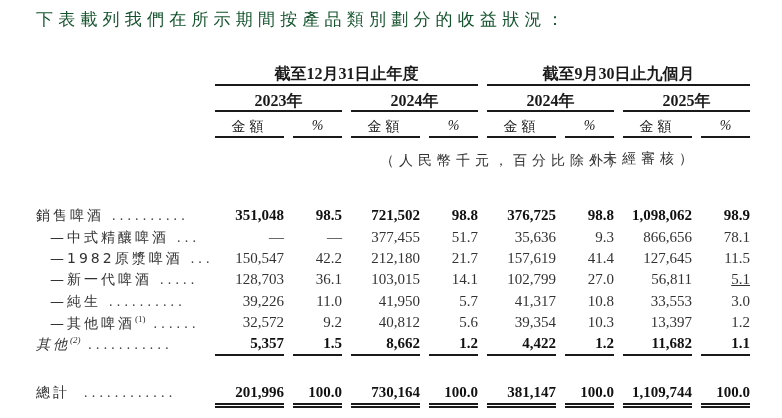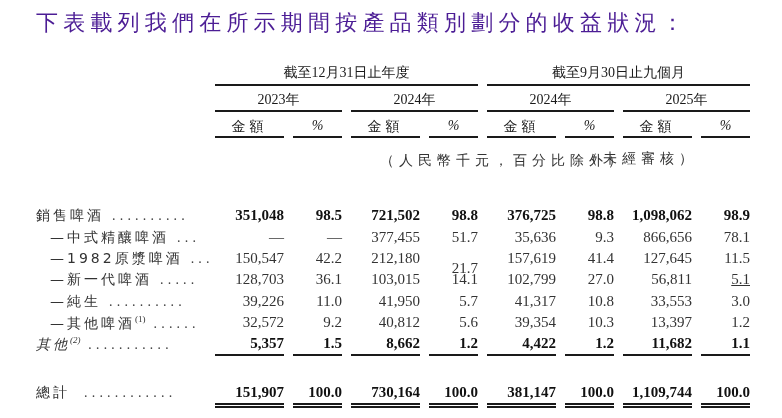--- a/index.html
+++ b/index.html
@@ -1,21 +1,21 @@
 <!DOCTYPE html>
 <html><head>
 <meta charset="utf-8">
 <style>
   html, body { margin:0; padding:0; background:#ffffff; }
   body { width:782px; height:418px; position:relative; overflow:hidden;
          font-family:"Liberation Serif", "DejaVu Serif", serif; color:#1a1a1a; }
   .abs { position:absolute; white-space:nowrap; }
   .cjk { font-family:"DejaVu Sans", "Liberation Sans", sans-serif; }
-  .title { left:36px; top:8px; font-size:22px; letter-spacing:5.2px; color:#4c1d95; }
-  .hdr { font-size:14px; font-weight:normal; text-align:center; }
+  .title { left:36px; top:8px; font-size:17px; letter-spacing:5.2px; color:#14532d; }
+  .hdr { font-size:16px; font-weight:bold; text-align:center; }
   .rule { position:absolute; height:2px; background:#1a1a1a; }
   .dbl { position:absolute; height:5px; border-top:2px solid #1a1a1a; border-bottom:2px solid #1a1a1a; box-sizing:border-box; }
   .sub { font-size:14px; text-align:center; font-family:"DejaVu Sans", sans-serif; letter-spacing:4px; }
   .pct { font-family:"Liberation Serif", serif; font-style:italic; letter-spacing:0; }
   .note { font-size:14px; letter-spacing:5px; font-family:"DejaVu Sans", sans-serif; color:#333; }
   .lbl { font-size:14px; color:#333; letter-spacing:3px; }
   .lbl sup { font-family:"Liberation Serif", serif; font-size:9px; letter-spacing:0; }
   .dots { font-family:"Liberation Serif", serif; letter-spacing:4.2px; color:#444; }
   .num { font-size:15px; text-align:right; color:#333; }
   .bold { font-weight:bold; color:#111; }
@@ -84,21 +84,21 @@
       <div class="abs num" style="left:487px; width:69px; top:229px;">35,636</div>
       <div class="abs num" style="left:565px; width:49px; top:229px;">9.3</div>
       <div class="abs num" style="left:623px; width:69px; top:229px;">866,656</div>
       <div class="abs num" style="left:701px; width:49px; top:229px;">78.1</div>
     </div>
     <div>
       <div class="abs lbl cjk" style="left:50px; top:250px;"><span>—1982原漿啤酒</span><span class="dots" style="margin-left:8px;">...</span></div>
       <div class="abs num" style="left:215px; width:69px; top:250px;">150,547</div>
       <div class="abs num" style="left:293px; width:49px; top:250px;">42.2</div>
       <div class="abs num" style="left:351px; width:69px; top:250px;">212,180</div>
-      <div class="abs num" style="left:429px; width:49px; top:260px;">21.7</div>
+      <div class="abs num" style="left:429px; width:49px; top:250px;">21.7</div>
       <div class="abs num" style="left:487px; width:69px; top:250px;">157,619</div>
       <div class="abs num" style="left:565px; width:49px; top:250px;">41.4</div>
       <div class="abs num" style="left:623px; width:69px; top:250px;">127,645</div>
       <div class="abs num" style="left:701px; width:49px; top:250px;">11.5</div>
     </div>
     <div>
       <div class="abs lbl cjk" style="left:50px; top:271px;"><span>—新一代啤酒</span><span class="dots" style="margin-left:8px;">.....</span></div>
       <div class="abs num" style="left:215px; width:69px; top:271px;">128,703</div>
       <div class="abs num" style="left:293px; width:49px; top:271px;">36.1</div>
       <div class="abs num" style="left:351px; width:69px; top:271px;">103,015</div>
@@ -144,21 +144,21 @@
     <div class="rule" style="left:215px; width:69px; top:354px;"></div>
     <div class="rule" style="left:293px; width:49px; top:354px;"></div>
     <div class="rule" style="left:351px; width:69px; top:354px;"></div>
     <div class="rule" style="left:429px; width:49px; top:354px;"></div>
     <div class="rule" style="left:487px; width:69px; top:354px;"></div>
     <div class="rule" style="left:565px; width:49px; top:354px;"></div>
     <div class="rule" style="left:623px; width:69px; top:354px;"></div>
     <div class="rule" style="left:701px; width:49px; top:354px;"></div>
     <div>
       <div class="abs lbl cjk" style="left:36px; top:384px;"><span>總計</span><span class="dots" style="margin-left:14px;">............</span></div>
-      <div class="abs num bold" style="left:215px; width:69px; top:384px;">151,907</div>
+      <div class="abs num bold" style="left:215px; width:69px; top:384px;">201,996</div>
       <div class="dbl" style="left:215px; width:69px; top:403px;"></div>
       <div class="abs num bold" style="left:293px; width:49px; top:384px;">100.0</div>
       <div class="dbl" style="left:293px; width:49px; top:403px;"></div>
       <div class="abs num bold" style="left:351px; width:69px; top:384px;">730,164</div>
       <div class="dbl" style="left:351px; width:69px; top:403px;"></div>
       <div class="abs num bold" style="left:429px; width:49px; top:384px;">100.0</div>
       <div class="dbl" style="left:429px; width:49px; top:403px;"></div>
       <div class="abs num bold" style="left:487px; width:69px; top:384px;">381,147</div>
       <div class="dbl" style="left:487px; width:69px; top:403px;"></div>
       <div class="abs num bold" style="left:565px; width:49px; top:384px;">100.0</div>

